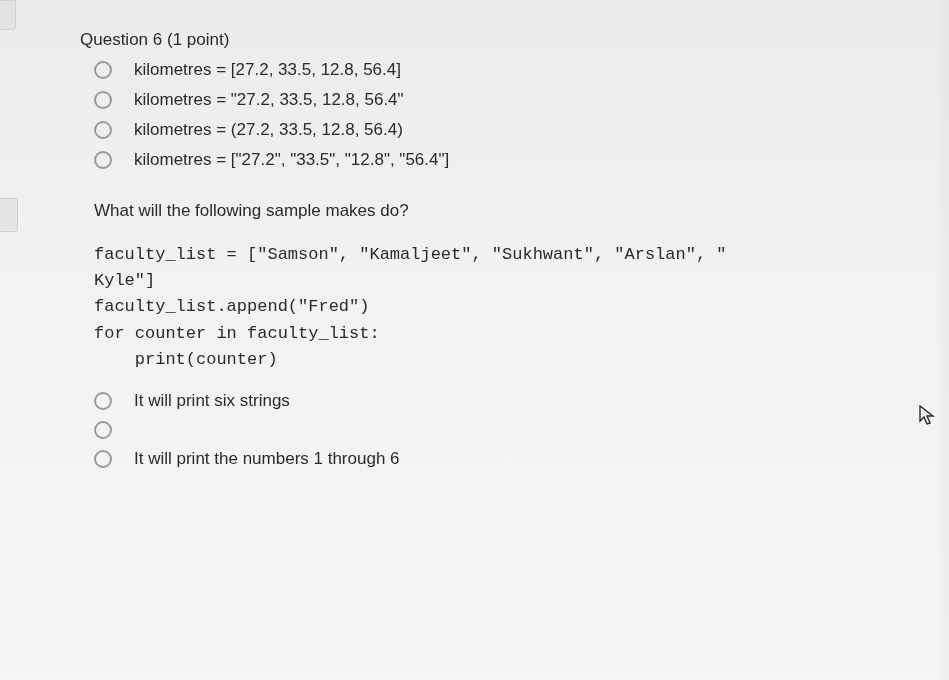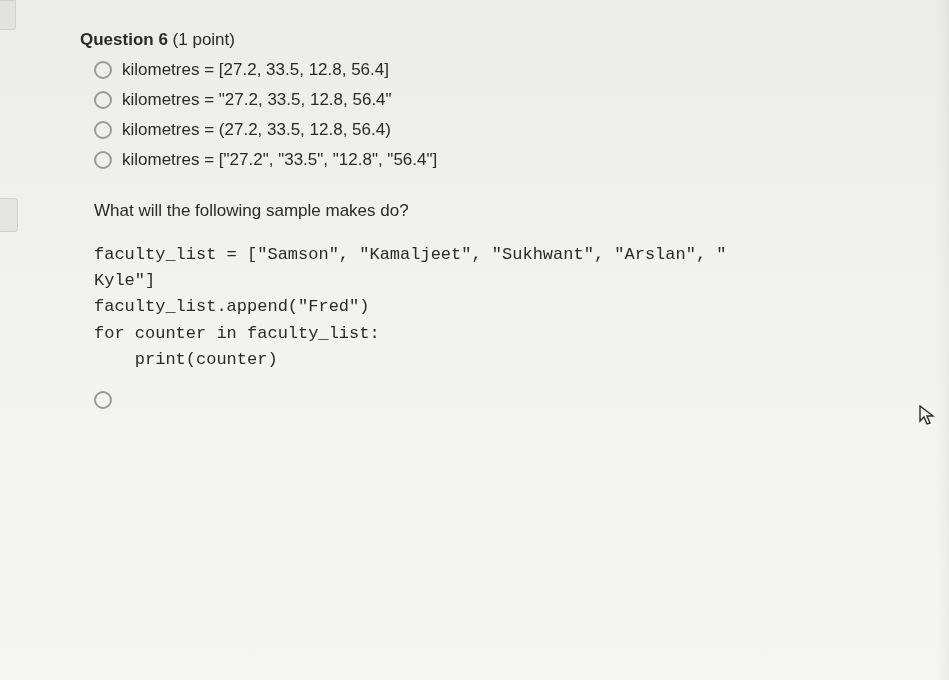--- a/index.html
+++ b/index.html
@@ -16,32 +16,32 @@
     background: linear-gradient(180deg, #ececea 0%, #f2f2f0 45%, #f6f6f4 100%);
     min-height: 100%;
     position: relative;
   }
   .question-block { margin-bottom: 28px; }
   .q-title {
     font-size: 17px;
     font-weight: 400;
     margin-bottom: 10px;
   }
-  .q-title .qnum { font-weight: 700; }
+  .q-title .qnum { font-weight: 400; }
   .q-text {
     font-size: 17px;
     line-height: 1.5;
     margin: 0 0 18px 14px;
     max-width: 720px;
   }
   .options { margin-left: 14px; }
   .option {
     display: flex;
     align-items: center;
-    gap: 10px;
+    gap: 22px;
     margin-bottom: 10px;
     font-size: 17px;
   }
   .radio {
     width: 18px;
     height: 18px;
     border: 2px solid #9a9a98;
     border-radius: 50%;
     flex: 0 0 18px;
     background: transparent;
@@ -125,20 +125,28 @@
   <div class="question-block">
     <div class="q-text">What will the following sample makes do?</div>
     <div class="code-block">faculty_list = ["Samson", "Kamaljeet", "Sukhwant", "Arslan", "
 Kyle"]
 faculty_list.append("Fred")
 for counter in faculty_list:
     print(counter)</div>
     <div class="options">
       <div class="option">
         <span class="radio"></span>
+        <span>It will print six strings</span>
+      </div>
+      <div class="option">
+        <span class="radio"></span>
+      </div>
+      <div class="option">
+        <span class="radio"></span>
+        <span>It will print the numbers 1 through 6</span>
       </div>
     </div>
   </div>
 
   <div class="cursor">
     <svg width="16" height="22" viewBox="0 0 16 22">
       <path d="M1 1 L1 16 L5 12 L8 19 L11 18 L8 11 L14 11 Z" fill="none" stroke="#2a2a2a" stroke-width="1.4"></path>
     </svg>
   </div>
 

